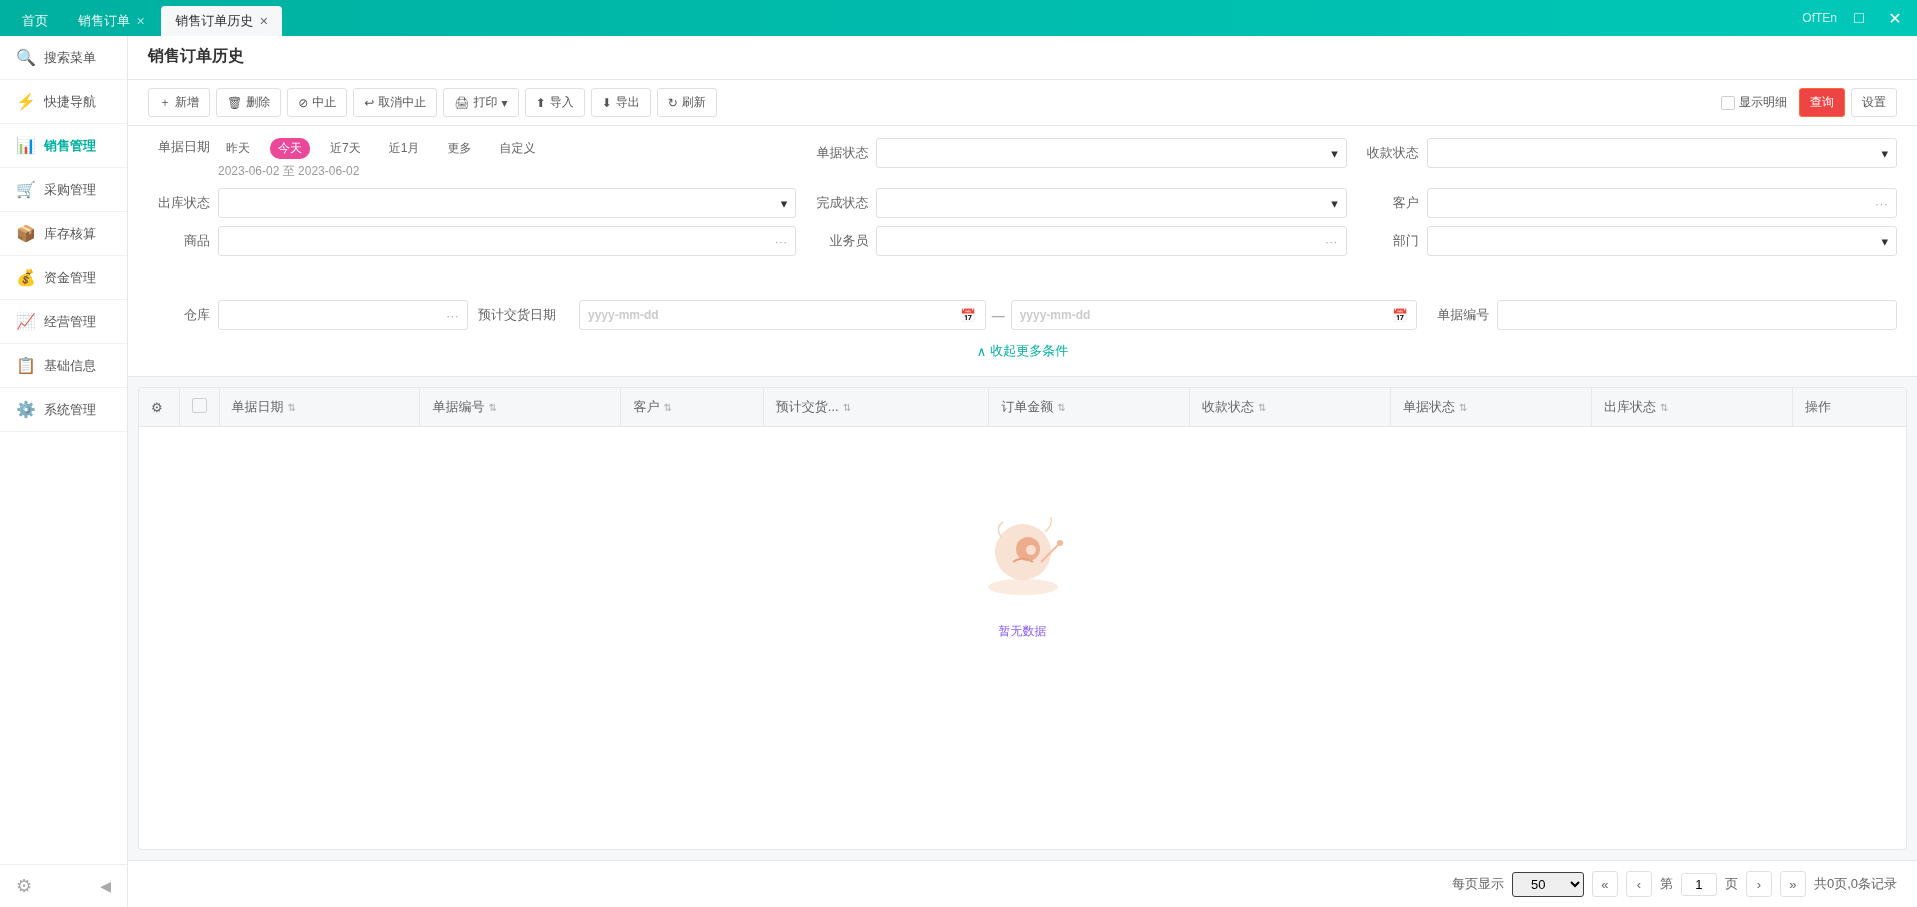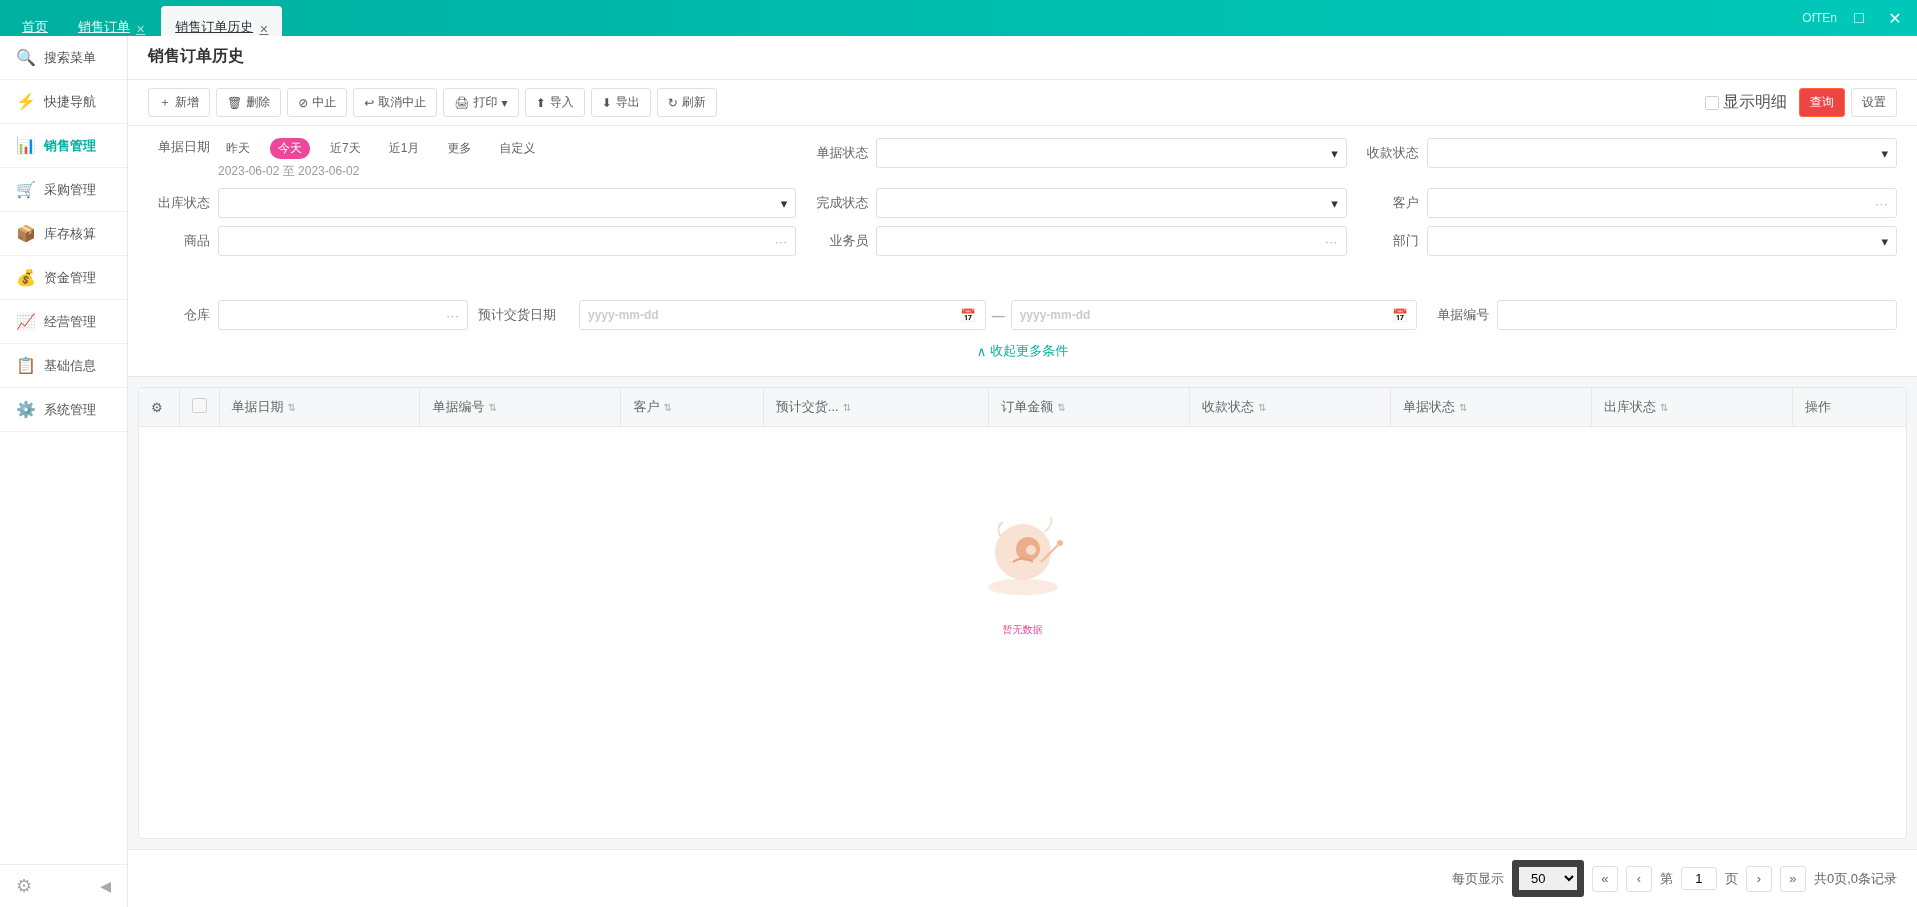--- a/index.html
+++ b/index.html
@@ -180,38 +180,38 @@
       align-items: center;
       justify-content: center;
       padding: 80px 20px;
       color: #999;
     }
     .empty-icon {
       width: 100px;
       height: 100px;
       margin-bottom: 16px;
     }
-    .empty-text { font-size: 10px; color: #ec4899; }
+    .empty-text { font-size: 12px; color: #8b5cf6; }
 
     
     .pagination {
       display: flex;
       align-items: center;
       justify-content: flex-end;
       padding: 10px 20px;
       background: #fff;
       border-top: 1px solid #e8e8e8;
       gap: 8px;
       font-size: 13px;
       color: #666;
     }
     .page-size-select {
-      border: 7px solid #404040;
+      border: 1px solid #404040;
       border-radius: 3px;
-      padding: 3px 8px;
+      padding: 3px 14px;
       font-size: 13px;
     }
     .page-btn {
       width: 26px;
       height: 26px;
       display: flex;
       align-items: center;
       justify-content: center;
       border: 1px solid #e0e0e0;
       border-radius: 3px;
@@ -251,28 +251,27 @@
     .tabs-area {
       display: flex;
       align-items: flex-end;
       height: 36px;
       background: linear-gradient(to right, #00b0a0, #00c8b8);
       padding: 0 8px;
     }
     .app-tab {
       height: 30px;
       display: flex;
-      align-items: flex-end;
+      align-items: center;
       padding: 0 14px;
       font-size: 13px;
       cursor: pointer;
       gap: 6px;
       border-radius: 4px 4px 0 0;
       margin-right: 2px;
-      text-decoration: underline;
     }
     .app-tab.inactive {
       color: rgba(255,255,255,0.9);
     }
     .app-tab.active {
       background: #f5f7f9;
       color: #333;
     }
     .filter-col-label {
       white-space: nowrap;
@@ -397,21 +396,21 @@
       </button>
       <button class="toolbar-btn">
         <span>⬇</span>
         <span>导出</span>
       </button>
       <button class="toolbar-btn">
         <span>↻</span>
         <span>刷新</span>
       </button>
       <div style="flex:1;"></div>
-      <label style="display:flex;align-items:center;font-size:16px;color:#555;cursor:pointer;">
+      <label style="display:flex;align-items:center;font-size:12px;color:#555;cursor:pointer;">
         <span class="display-cols-check"></span>
         <span>显示明细</span>
       </label>
       <button class="toolbar-btn primary" style="margin-left:6px;">
         <span>查询</span>
       </button>
       <button class="toolbar-btn">
         <span>设置</span>
       </button>
     </div>

